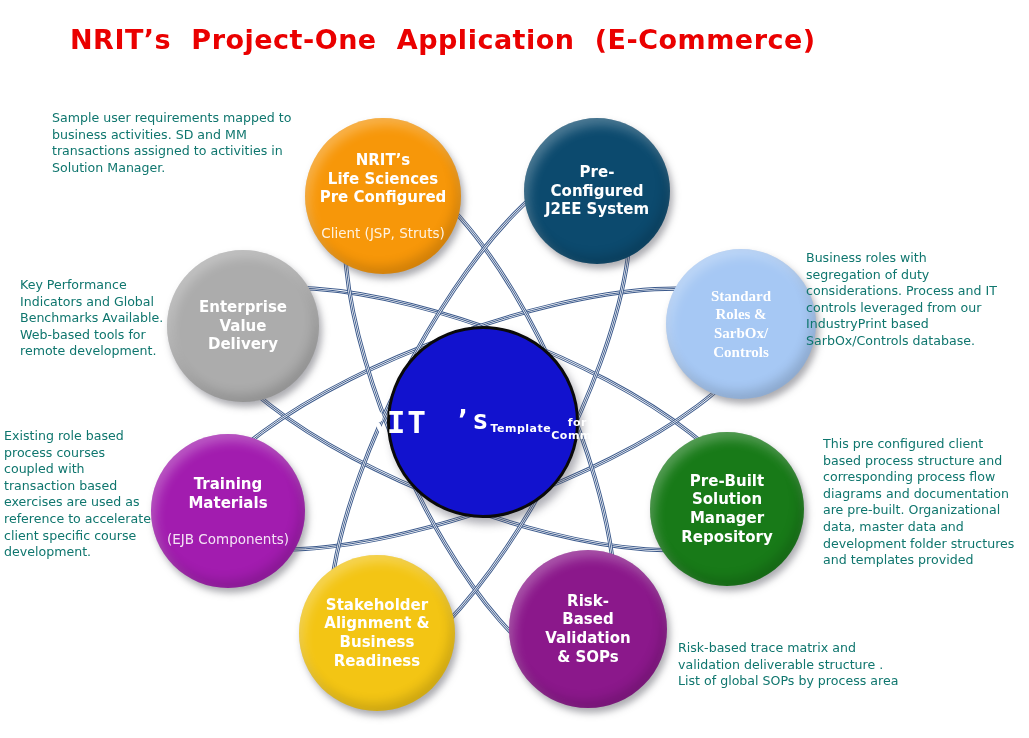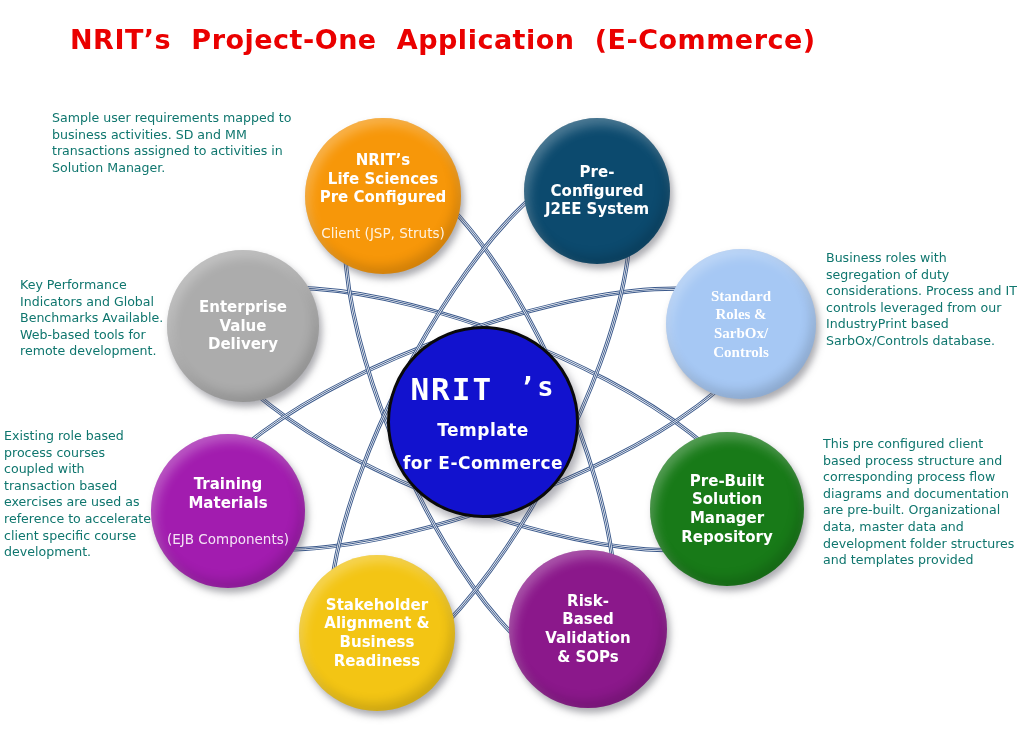--- a/index.html
+++ b/index.html
@@ -28,37 +28,37 @@
   .n0{left:305px;top:118px;width:156px;height:156px;}
   .n1{left:524px;top:118px;width:146px;height:146px;}
   .n2{left:666px;top:249px;width:150px;height:150px;}
   .n3{left:650px;top:432px;width:154px;height:154px;}
   .n4{left:509px;top:550px;width:158px;height:158px;}
   .n5{left:299px;top:555px;width:156px;height:156px;}
   .n6{left:151px;top:434px;width:154px;height:154px;}
   .n7{left:167px;top:250px;width:152px;height:152px;}
   .center-node{
     position:absolute;left:387px;top:326px;width:186px;height:186px;border-radius:50%;
-    border:3px solid #0a0a0a;display:flex;flex-direction:column;align-items:center;
+    border:3px solid #0a0a0a;display:flex;flex-direction:row;align-items:center;
     justify-content:center;text-align:center;color:#fff;
     box-shadow:4px 6px 8px rgba(80,80,95,.45);
   }
   .center-node .big{
     font-family:"DejaVu Sans Mono","Liberation Mono",monospace;
     font-size:31px;font-weight:bold;letter-spacing:2px;display:flex;align-items:flex-start;
   }
   .center-node .big .suffix{margin-left:26px;font-size:27px;}
-  .center-node .small{font-size:17px;font-weight:bold;margin-top:13px;letter-spacing:0.5px;}
+  .center-node .small{font-size:11px;font-weight:bold;margin-top:13px;letter-spacing:0.5px;}
   .ann{
     position:absolute;color:#0f766e;font-size:12.6px;line-height:1.32;
     white-space:pre-line;
   }
   .a0{left:52px; top:110px;width:252px;}
   .a1{left:672px;top:108px;width:312px;}
-  .a2{left:826px;top:250px;width:192px;}
+  .a2{left:806px;top:250px;width:192px;}
   .a3{left:823px;top:436px;width:200px;}
   .a4{left:678px;top:640px;width:222px;}
   .a5{left:103px;top:594px;width:218px;}
   .a6{left:4px;  top:428px;width:154px;}
   .a7{left:20px; top:277px;width:154px;}
 </style>
 </head>
 <body>
 
 <div id="stage">
@@ -146,16 +146,17 @@
       <span>NRIT</span>
       <span class="suffix">’s</span>
     </div>
     <div class="small">Template</div>
     <div class="small">for E-Commerce</div>
   </div>
 
   <div class="ann a0">Sample user requirements mapped to business activities.  SD and MM transactions assigned  to activities in Solution Manager.</div>
   <div class="ann a2">Business roles with segregation of duty considerations. Process and IT controls leveraged from our IndustryPrint based SarbOx/Controls database.</div>
   <div class="ann a3">This pre configured client based process structure and corresponding process flow diagrams and documentation are pre-built. Organizational data, master data and development folder structures and templates provided</div>
+  <div class="ann a4">Risk-based trace matrix and validation deliverable structure . List of global SOPs by process area</div>
   <div class="ann a6">Existing role based process courses coupled with transaction based exercises are used as reference  to accelerate  client specific course development.</div>
   <div class="ann a7">Key Performance Indicators and Global Benchmarks Available. Web-based tools for remote development.</div>
 
 </div>
 
 </body></html>

